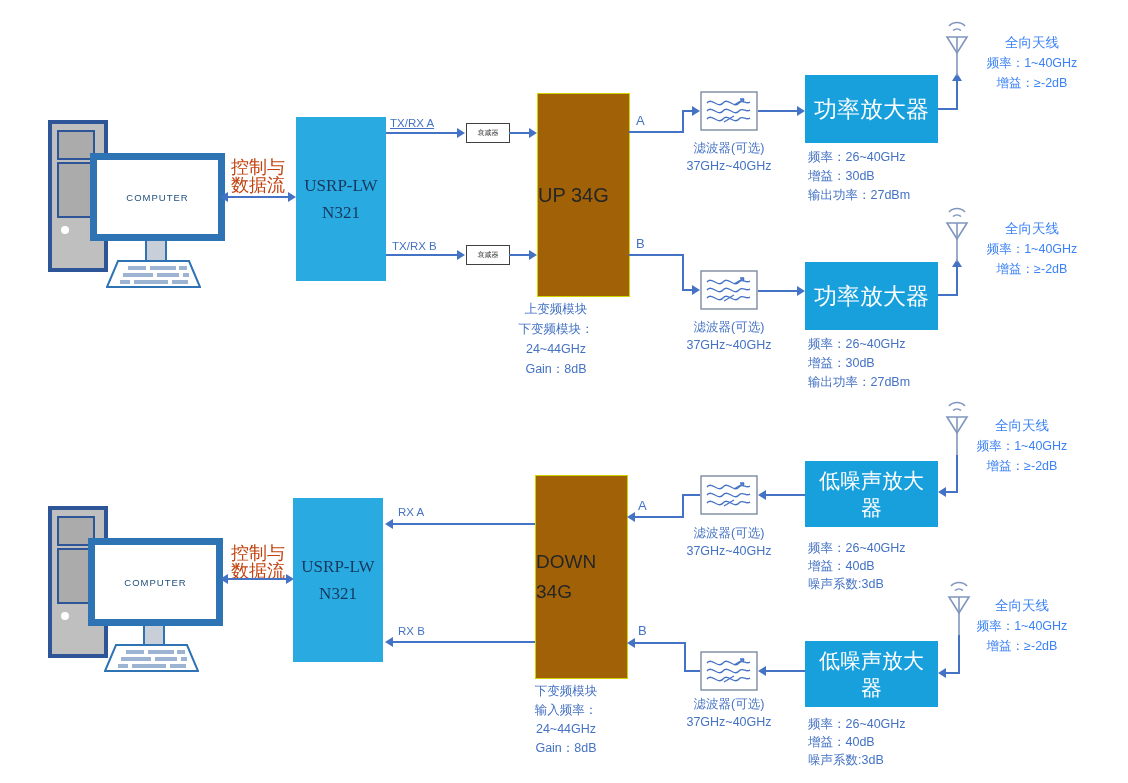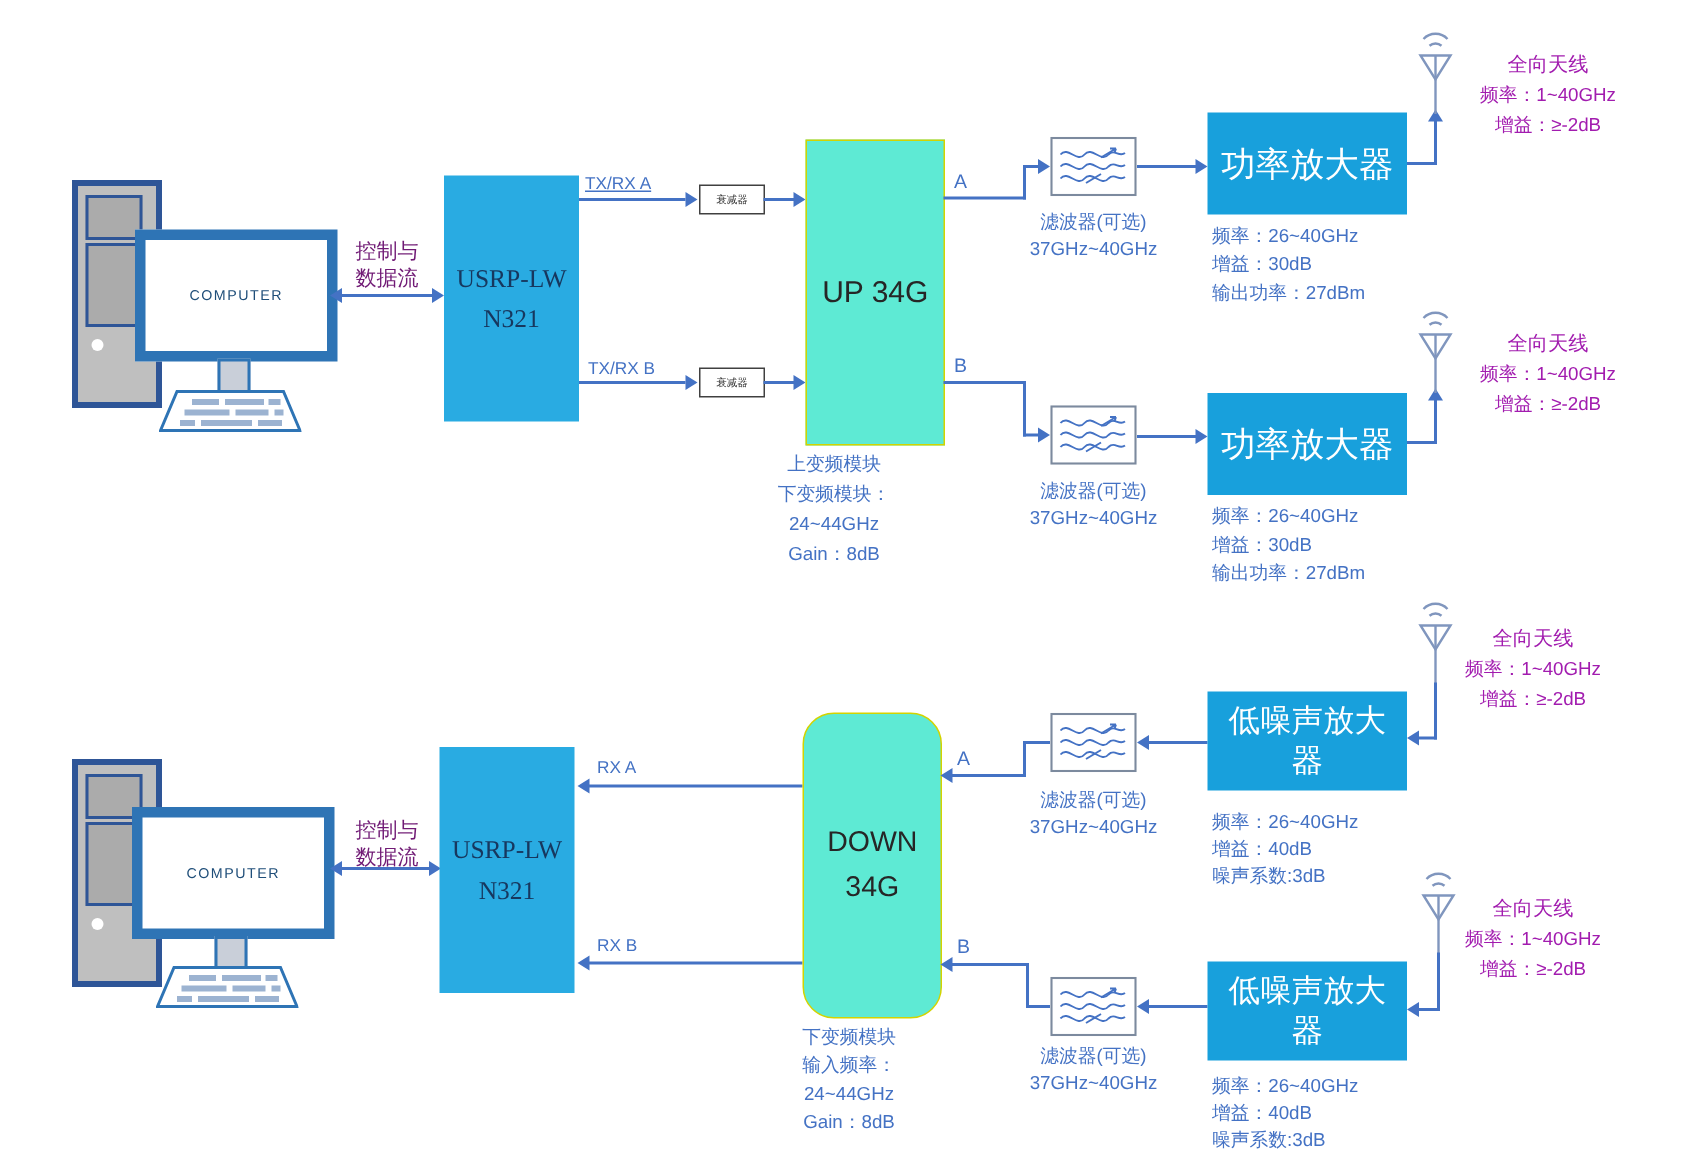--- a/index.html
+++ b/index.html
@@ -8,31 +8,31 @@
   .abs{position:absolute;}
   
   .hl{position:absolute;height:2px;background:#4472C4;}
   .vl{position:absolute;width:2px;background:#4472C4;}
   .ar{position:absolute;width:0;height:0;border-top:5px solid transparent;border-bottom:5px solid transparent;border-left:8px solid #4472C4;}
   .al{position:absolute;width:0;height:0;border-top:5px solid transparent;border-bottom:5px solid transparent;border-right:8px solid #4472C4;}
   .au{position:absolute;width:0;height:0;border-left:5px solid transparent;border-right:5px solid transparent;border-bottom:8px solid #4472C4;}
   
   .usrp{position:absolute;width:90px;height:164px;background:#29ABE2;display:flex;flex-direction:column;align-items:center;justify-content:center;
         font-family:"Liberation Serif","DejaVu Serif",serif;font-size:17px;line-height:27px;color:#17375E;}
-  .ybox{position:absolute;width:91px;background:#5eead4;border:1px solid #d3d300;display:flex;flex-direction:column;align-items:center;justify-content:center;
+  .ybox{position:absolute;width:91px;background:#a16207;border:1px solid #d3d300;display:flex;flex-direction:column;align-items:flex-start;justify-content:center;
         font-size:20px;color:#262626;}
   .ampbox{position:absolute;width:133px;background:#18A0DC;display:flex;flex-direction:column;align-items:center;justify-content:center;
         color:#ffffff;}
   .specs{position:absolute;color:#4472C4;font-size:12.5px;line-height:19px;white-space:nowrap;}
   .flabel{position:absolute;width:114px;text-align:center;color:#4472C4;font-size:12.5px;line-height:18px;}
-  .antText{position:absolute;width:120px;text-align:center;color:#a21caf;font-size:12.5px;line-height:20px;}
+  .antText{position:absolute;width:120px;text-align:center;color:#3b82f6;font-size:12.5px;line-height:20px;}
   .antTitle{font-size:13.5px;}
   .portlbl{position:absolute;color:#4472C4;font-size:11.5px;white-space:nowrap;}
   .ablbl{position:absolute;color:#4472C4;font-size:13px;}
-  .ctrl{position:absolute;color:#701a75;font-size:14px;line-height:18px;text-align:center;}
+  .ctrl{position:absolute;color:#c2410c;font-size:18px;line-height:18px;text-align:center;}
   .descblock{position:absolute;width:120px;text-align:center;color:#4472C4;font-size:12.5px;}
   .atten{position:absolute;width:42px;height:18px;background:#ffffff;border:1px solid #404040;display:flex;align-items:center;justify-content:center;
          font-size:7px;color:#333;}
   
   .tower{position:absolute;width:52px;height:144px;background:#BFBFBF;border:4px solid #2E5597;}
   .tpanel{position:absolute;background:#ABABAB;border:2px solid #2E5597;}
   .tdot{position:absolute;width:8px;height:8px;border-radius:50%;background:#ffffff;}
   .monitor{position:absolute;width:121px;height:74px;background:#ffffff;border:7px solid #2E74B5;display:flex;align-items:center;justify-content:center;
            font-size:9.5px;letter-spacing:1px;color:#1F4E79;}
   .stand{position:absolute;width:18px;height:22px;background:#C9CFD9;border:2px solid #2E74B5;}
@@ -247,21 +247,21 @@
   </div>
 
   <div class="portlbl" style="left:398px;top:506px;">RX A</div>
   <div class="hl" style="left:391px;top:523px;width:144px;"></div>
   <div class="al" style="left:385px;top:519px;"></div>
 
   <div class="portlbl" style="left:398px;top:625px;">RX B</div>
   <div class="hl" style="left:391px;top:641px;width:144px;"></div>
   <div class="al" style="left:385px;top:637px;"></div>
 
-  <div class="ybox" style="left:535px;top:475px;height:202px;font-size:19px;line-height:30px;border-radius:21px;">
+  <div class="ybox" style="left:535px;top:475px;height:202px;font-size:19px;line-height:30px;">
     <div>DOWN</div>
     <div>34G</div>
   </div>
   <div class="descblock" style="left:506px;top:682px;line-height:19px;">
     <div>下变频模块</div>
     <div>输入频率：</div>
     <div>24~44GHz</div>
     <div>Gain：8dB</div>
   </div>
 

